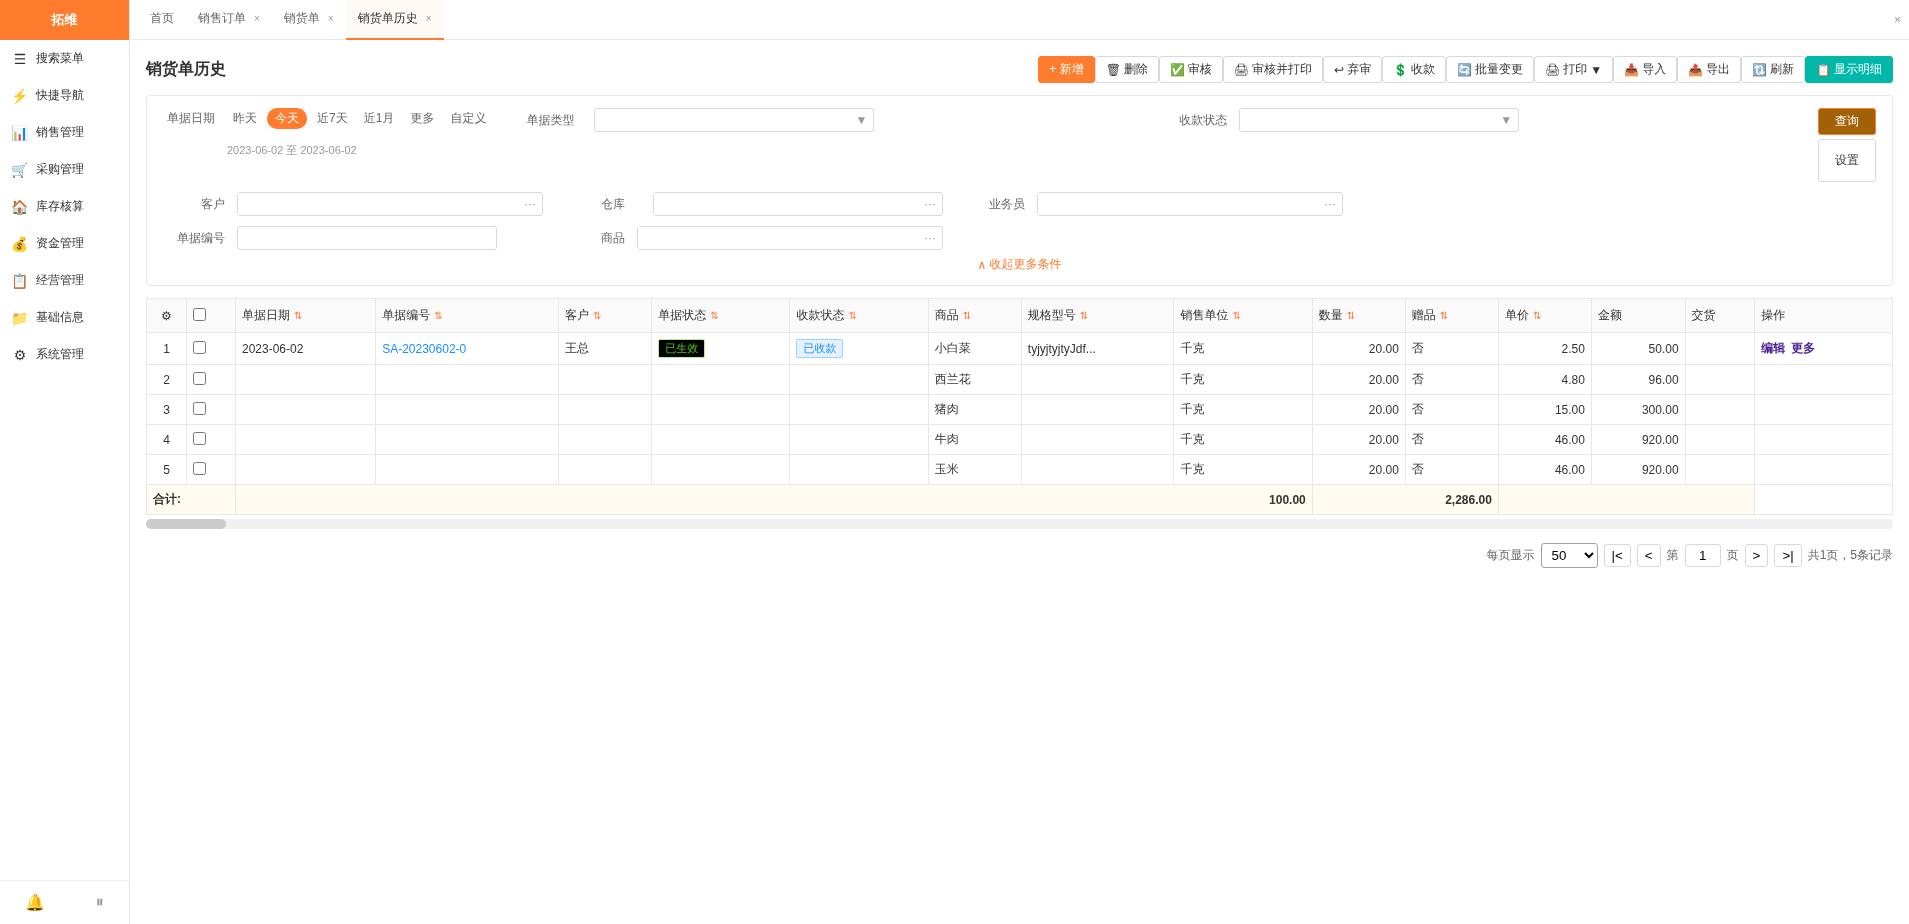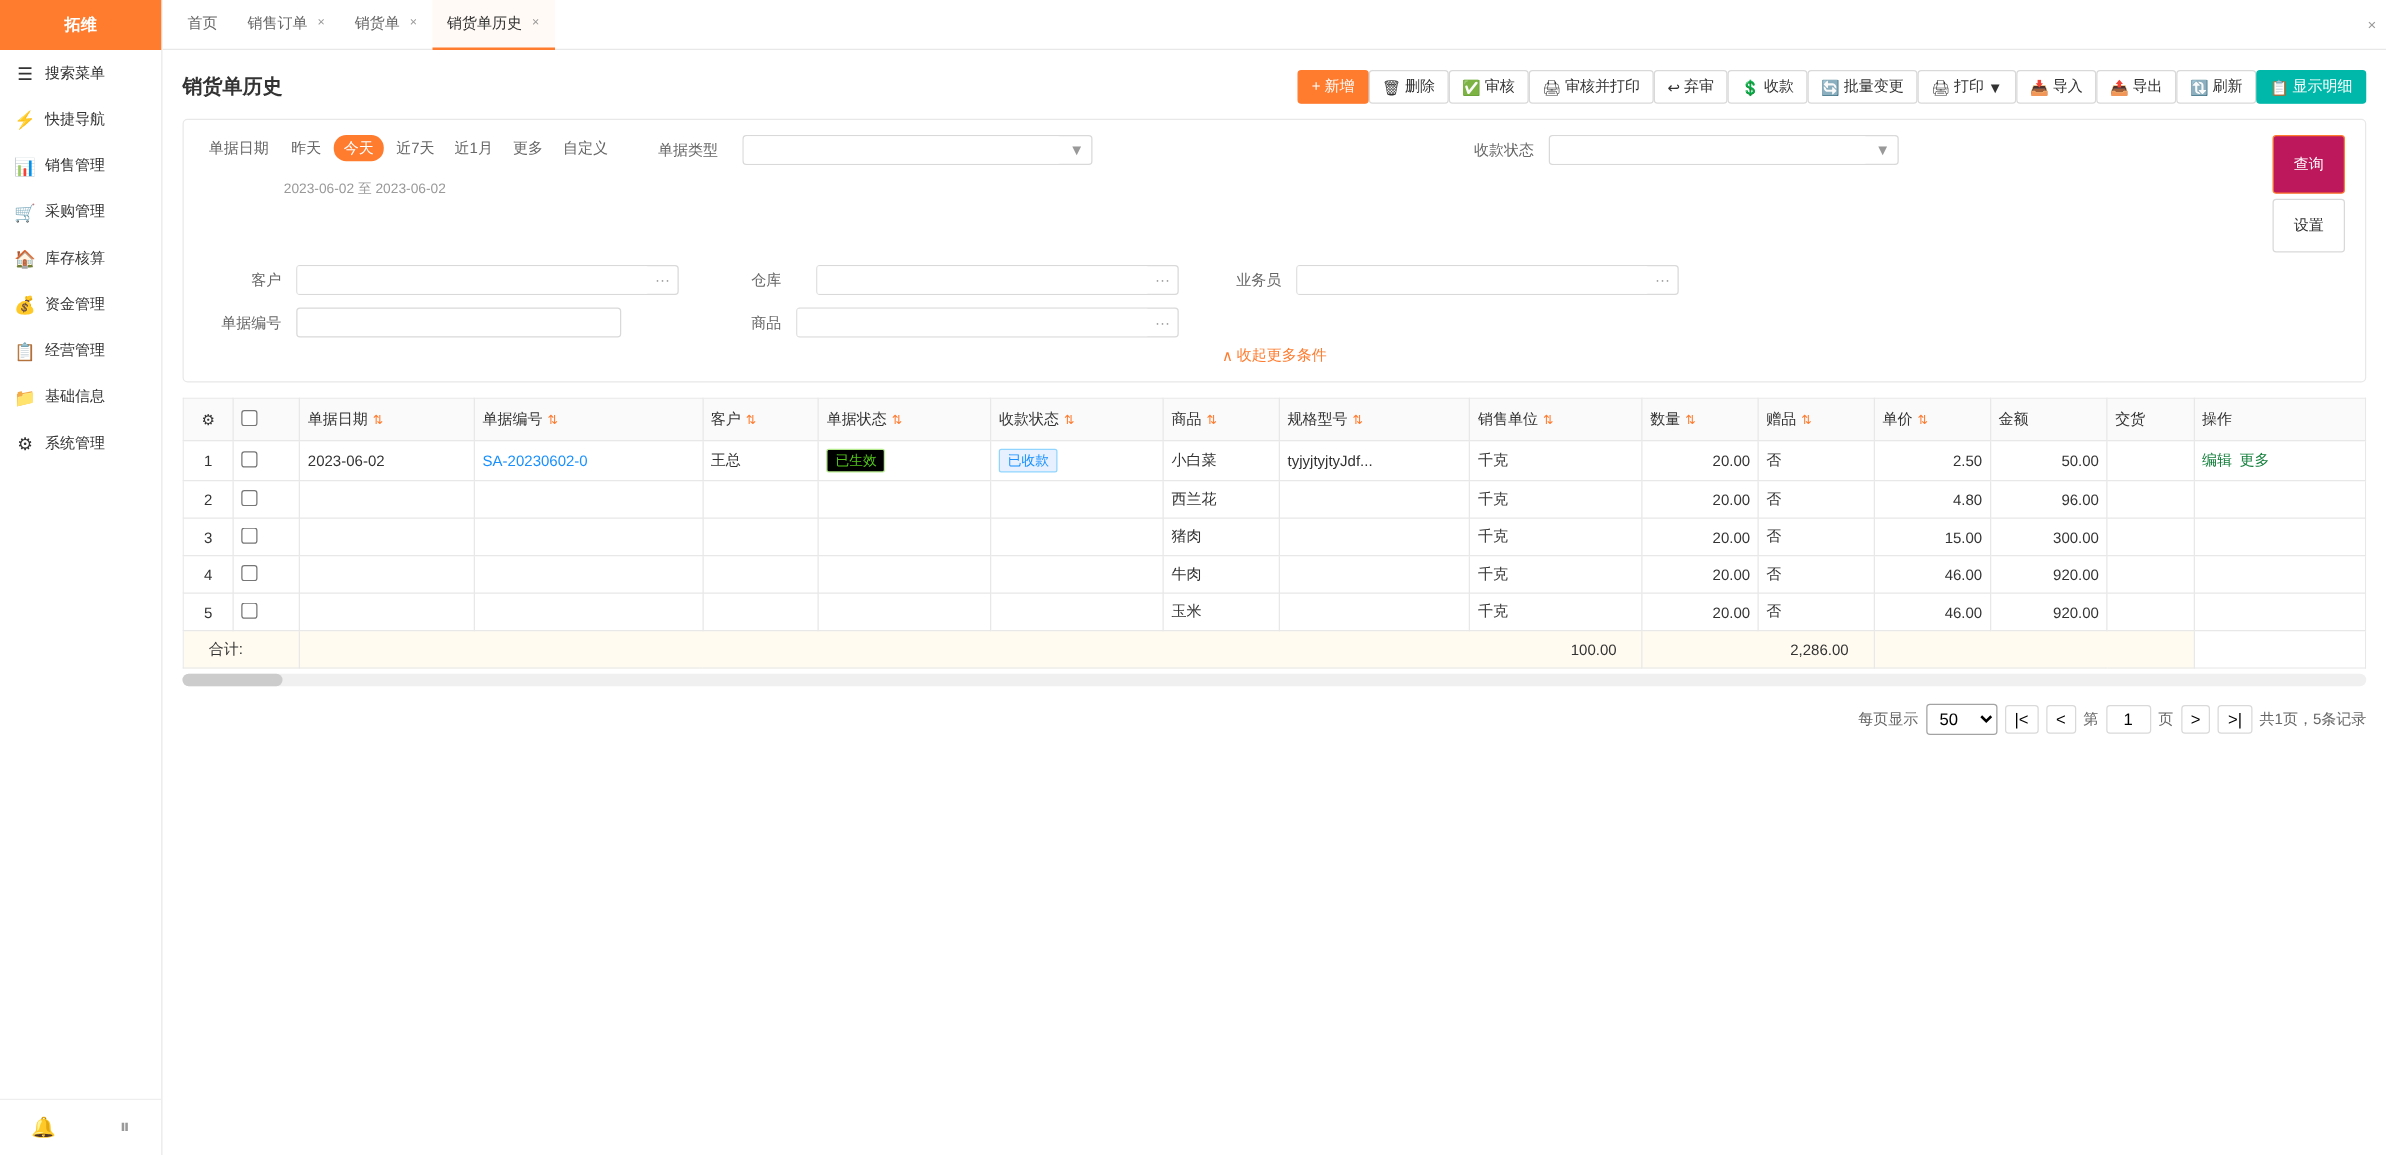--- a/index.html
+++ b/index.html
@@ -23,21 +23,21 @@
     .tab-close-all { margin-left: auto; color: #999; cursor: pointer; font-size: 12px; }
 
     
     .content { flex: 1; overflow-y: auto; padding: 16px; background: #fff; }
 
     
     .page-title { font-size: 16px; font-weight: bold; color: #333; margin-bottom: 12px; display: flex; align-items: center; justify-content: space-between; }
     .toolbar { display: flex; align-items: center; gap: 0; flex-wrap: wrap; }
     .btn { display: inline-flex; align-items: center; gap: 3px; padding: 4px 10px; border-radius: 3px; cursor: pointer; font-size: 12px; border: 1px solid #d9d9d9; background: #fff; color: #333; }
     .btn-primary { background: #ff7b2e; border-color: #ff7b2e; color: #fff; }
-    .btn-query { background: #be185d; border-color: #ff7b2e; color: #fff; padding: 14px 16px; }
+    .btn-query { background: #a16207; border-color: #ff7b2e; color: #fff; padding: 4px 16px; }
     .btn-setting { background: #fff; border-color: #d9d9d9; color: #333; padding: 12px 16px; }
 
     
     .search-area { background: #fff; border: 1px solid #e8e8e8; border-radius: 4px; padding: 12px 16px; margin-bottom: 12px; }
     .search-label { color: #666; width: 70px; text-align: right; padding-right: 8px; flex-shrink: 0; }
     .search-input { flex: 1; max-width: 260px; border: 1px solid #d9d9d9; border-radius: 3px; padding: 4px 8px; font-size: 12px; color: #333; outline: none; }
     .date-filter-btn { padding: 2px 6px; border-radius: 3px; cursor: pointer; font-size: 12px; color: #666; border: none; background: none; }
     .date-filter-btn.active { background: #ff7b2e; color: #fff; border-radius: 10px; padding: 2px 8px; }
     .input-with-dots { display: flex; align-items: center; border: 1px solid #d9d9d9; border-radius: 3px; background: #fff; }
     .input-with-dots input { border: none; outline: none; padding: 4px 8px; font-size: 12px; width: 160px; }
@@ -46,23 +46,23 @@
 
     
     .data-table { width: 100%; border-collapse: collapse; font-size: 12px; }
     .data-table th { background: #fafafa; border: 1px solid #e8e8e8; padding: 8px 6px; color: #333; font-weight: normal; text-align: left; white-space: nowrap; }
     .data-table td { border: 1px solid #e8e8e8; padding: 6px 6px; color: #333; }
     .data-table .col-no { width: 40px; text-align: center; }
     .sort-icon { color: #ff7b2e; font-size: 10px; margin-left: 2px; }
     .badge { display: inline-block; padding: 1px 6px; border-radius: 2px; font-size: 11px; }
     .badge-green { background: #000000; color: #52c41a; border: 1px solid #b7eb8f; }
     .badge-blue { background: #e6f0ff; color: #1890ff; border: 1px solid #91d5ff; }
-    .action-link { color: #15803d; cursor: pointer; margin-right: 6px; font-size: 12px; }
+    .action-link { color: #4c1d95; cursor: pointer; margin-right: 6px; font-size: 12px; font-weight: bold; }
     .table-footer { background: #fffbf0; border: 1px solid #e8e8e8; border-top: none; }
-    .table-footer td { padding: 6px 20px; font-weight: normal; margin-top: 32px; }
+    .table-footer td { padding: 6px 6px; font-weight: bold; margin-top: 32px; }
 
     
     .pagination { display: flex; align-items: center; justify-content: flex-end; padding: 10px 0; gap: 6px; font-size: 12px; color: #666; }
     .page-btn { border: 1px solid #d9d9d9; background: #fff; padding: 3px 7px; cursor: pointer; border-radius: 3px; }
     .page-input { width: 36px; border: 1px solid #d9d9d9; text-align: center; padding: 3px; border-radius: 3px; }
     .page-size-select { border: 1px solid #a3a3a3; padding: 3px 6px; border-radius: 3px; background: #fff; }
     .checkbox { cursor: pointer; }
     .header-with-sort { display: flex; align-items: center; gap: 2px; }
   </style>
 </head>

